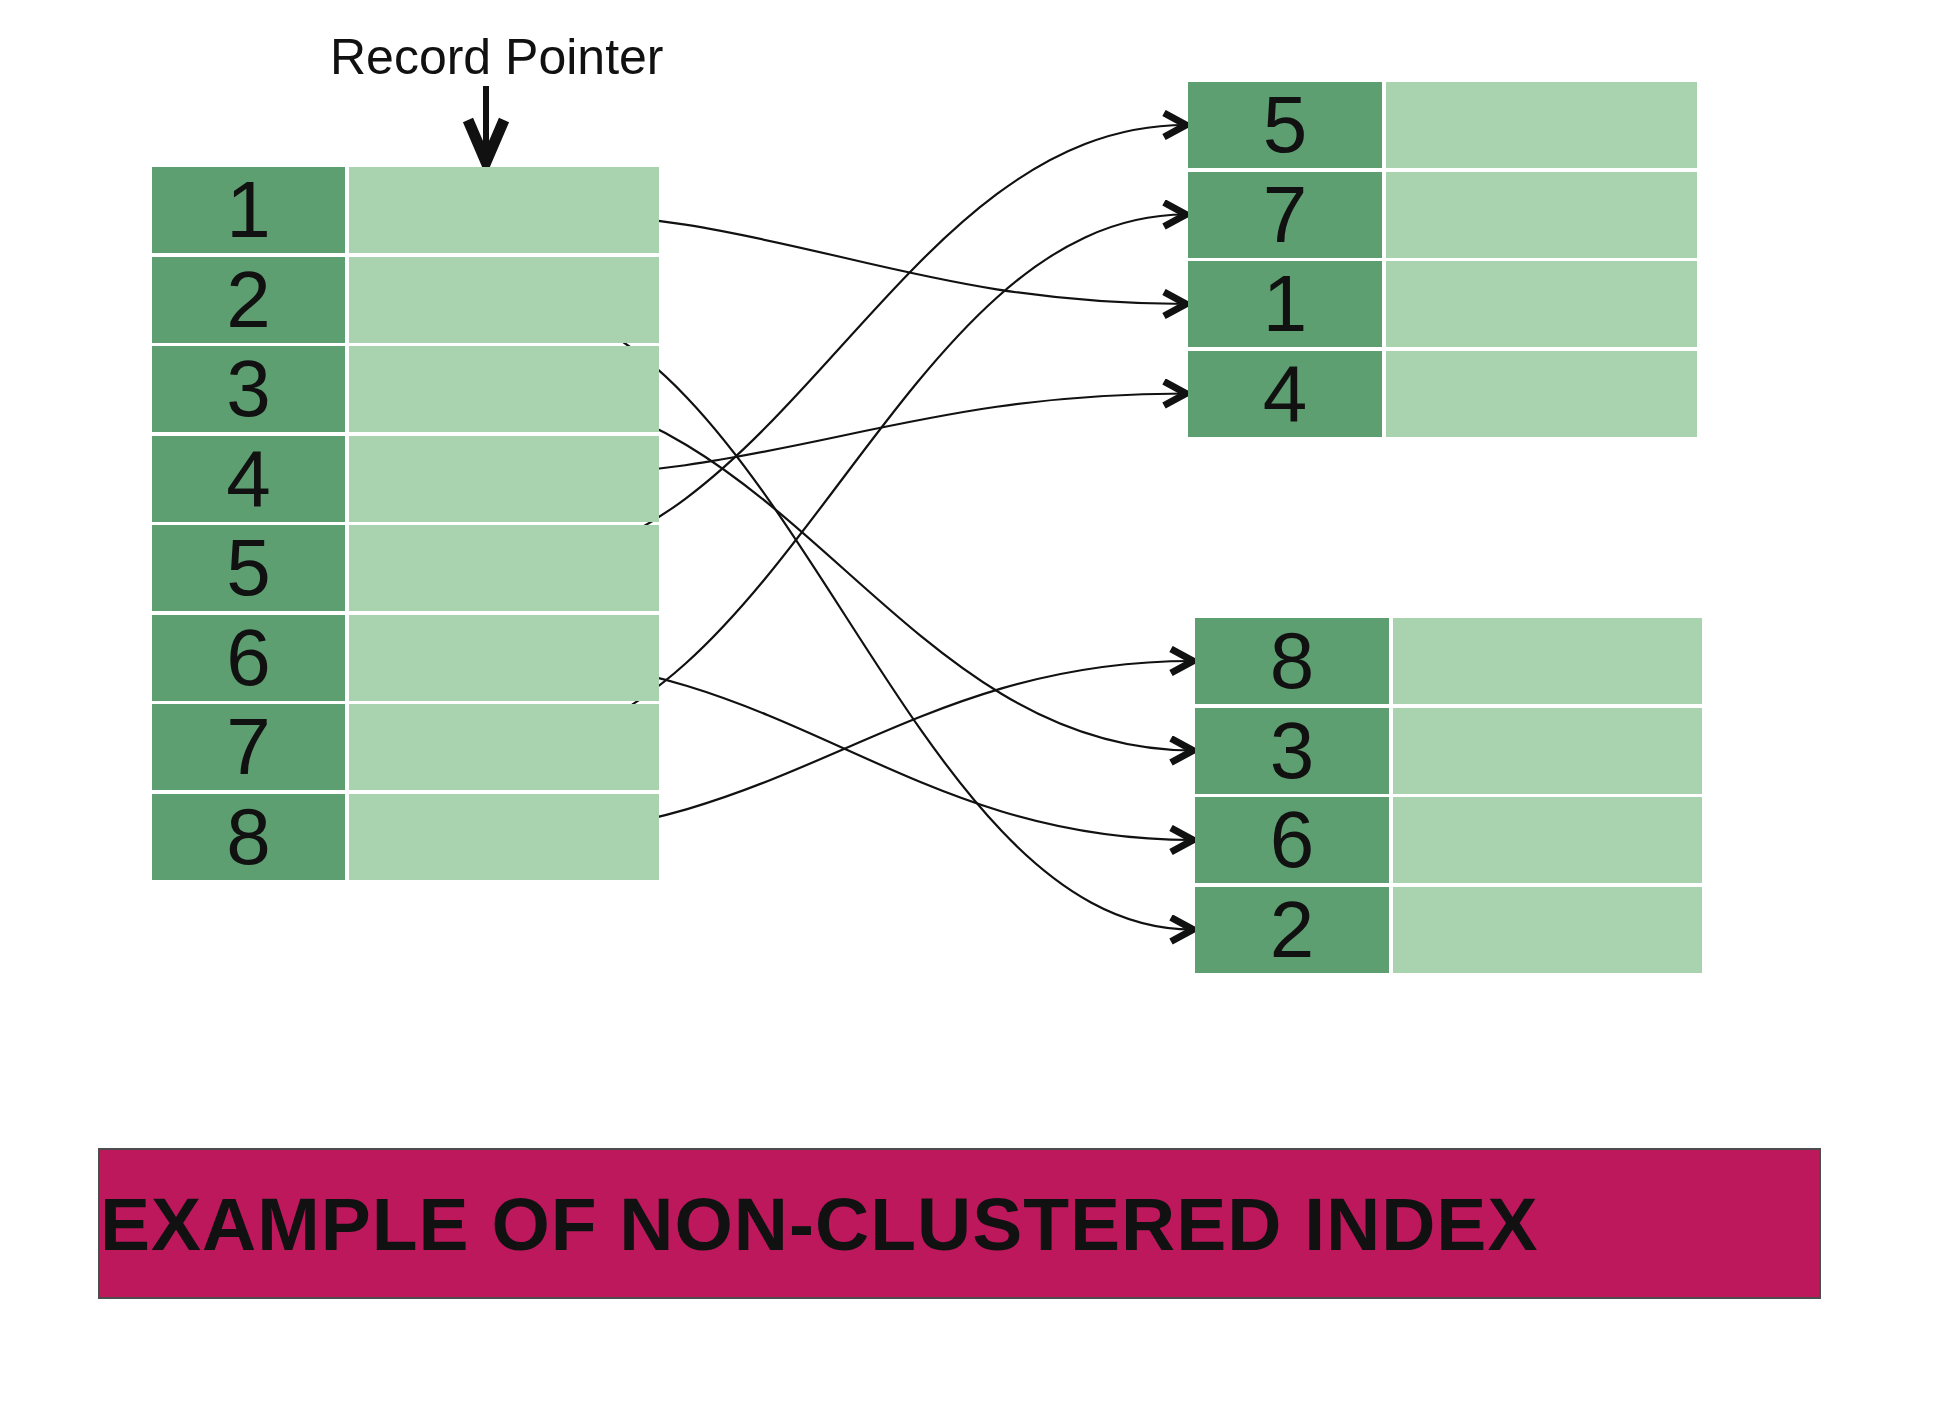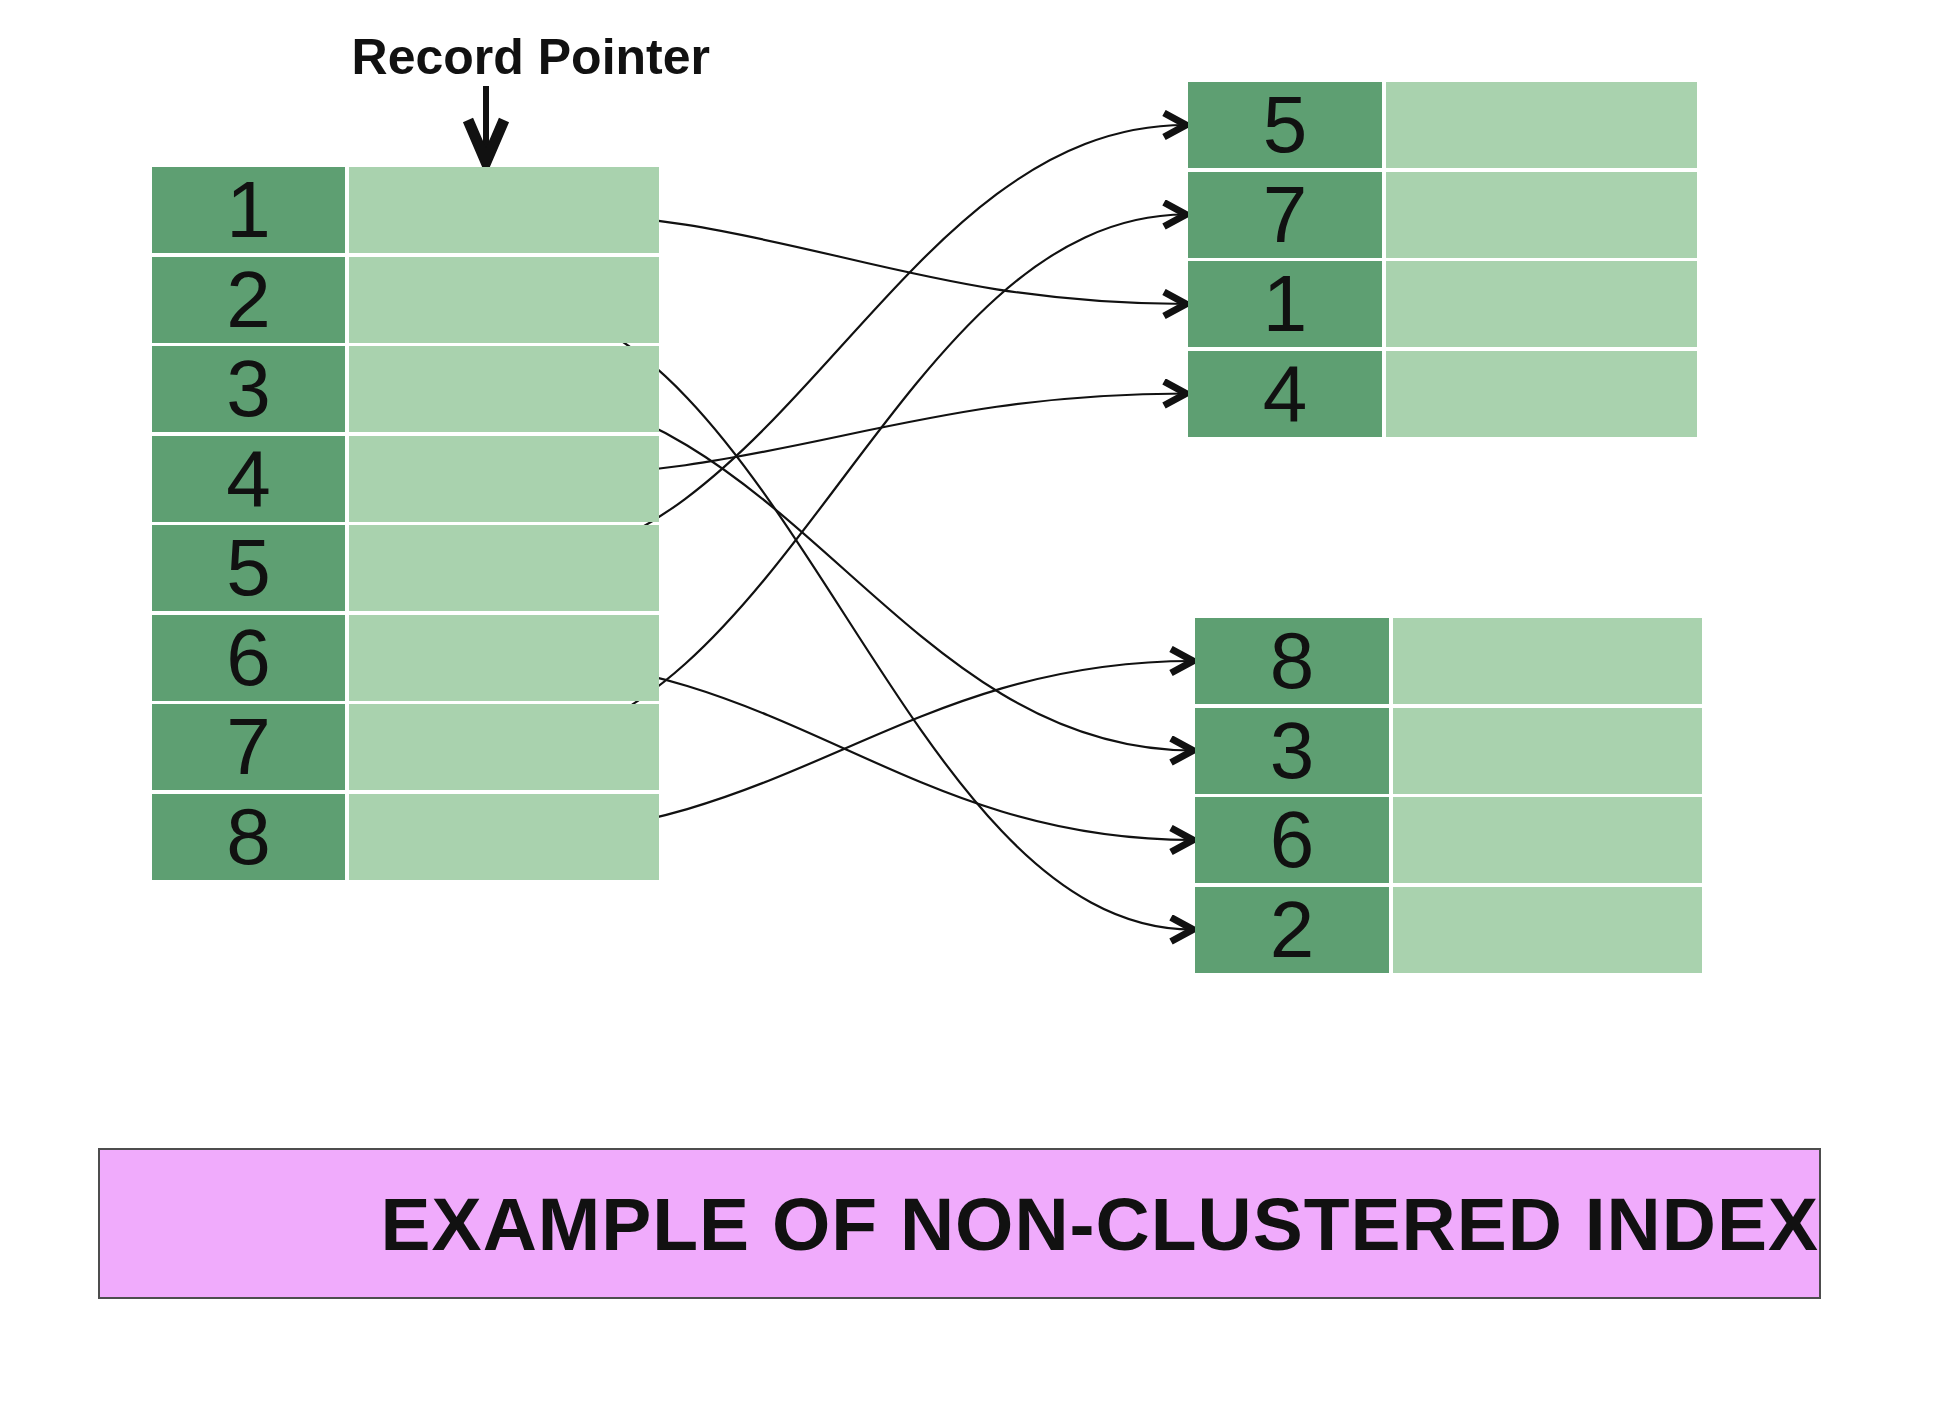--- a/index.html
+++ b/index.html
@@ -7,26 +7,26 @@
     position:relative;width:1949px;height:1418px;background:#ffffff;overflow:hidden;
     font-family:"Liberation Sans","DejaVu Sans",sans-serif;
   }
   .cell{position:absolute;box-sizing:border-box;}
   .key-cell{
     display:flex;align-items:center;justify-content:center;
     font-size:80px;font-weight:400;color:#111111;line-height:1;
   }
   #record-pointer-label{
     position:absolute;left:330px;top:28px;width:380px;
-    font-size:50px;font-weight:700;color:#111111;text-align:right;white-space:nowrap;
+    font-size:50px;font-weight:400;color:#111111;text-align:left;white-space:nowrap;
   }
   #caption-banner{
     position:absolute;left:98px;top:1148px;width:1723px;height:151px;
-    background:#f0abfc;border:2px solid #4D4D4D;box-sizing:border-box;
-    display:flex;align-items:center;justify-content:flex-end;
+    background:#be185d;border:2px solid #4D4D4D;box-sizing:border-box;
+    display:flex;align-items:center;justify-content:flex-start;
   }
   #caption-banner span{
     font-size:75px;font-weight:700;color:#111111;white-space:nowrap;letter-spacing:1px;
   }
   svg{position:absolute;left:0;top:0;}
 </style>
 </head>
 <body>
 
 <div id="stage">

